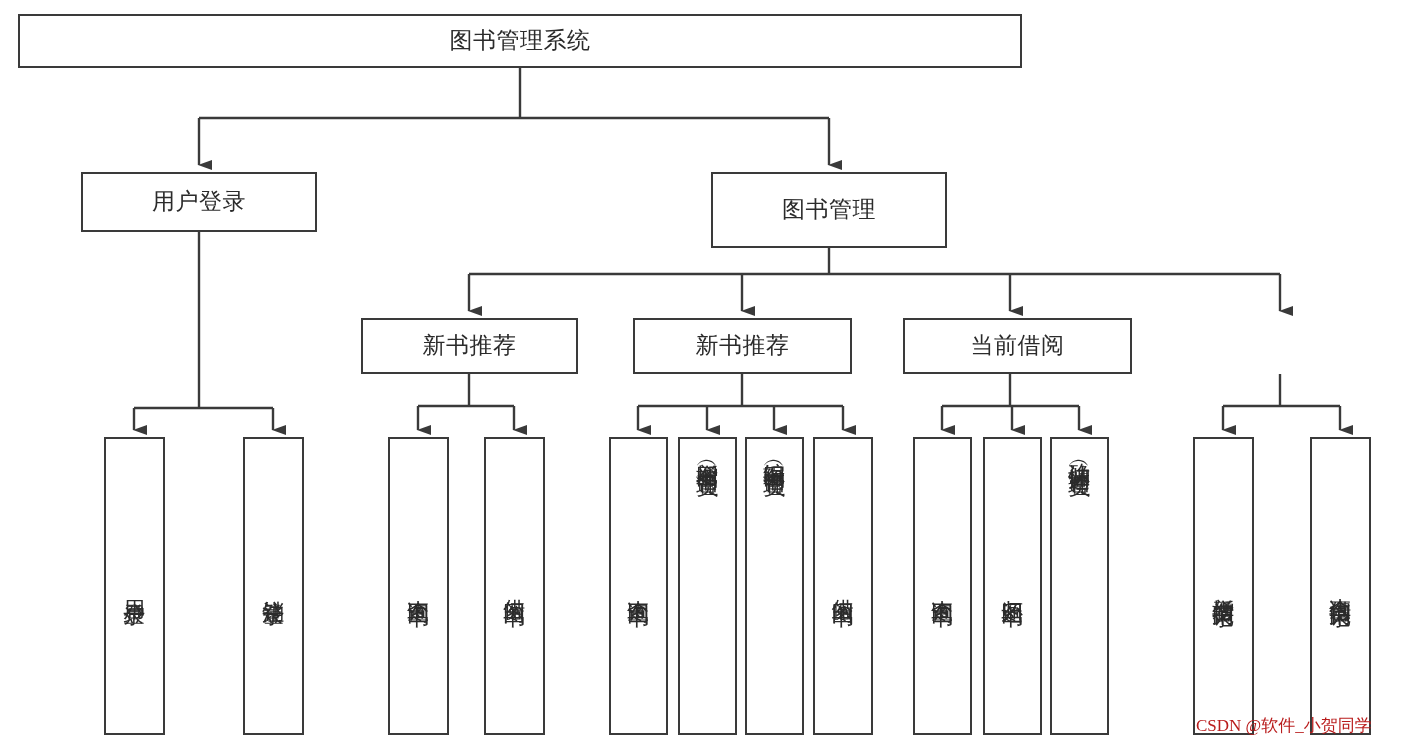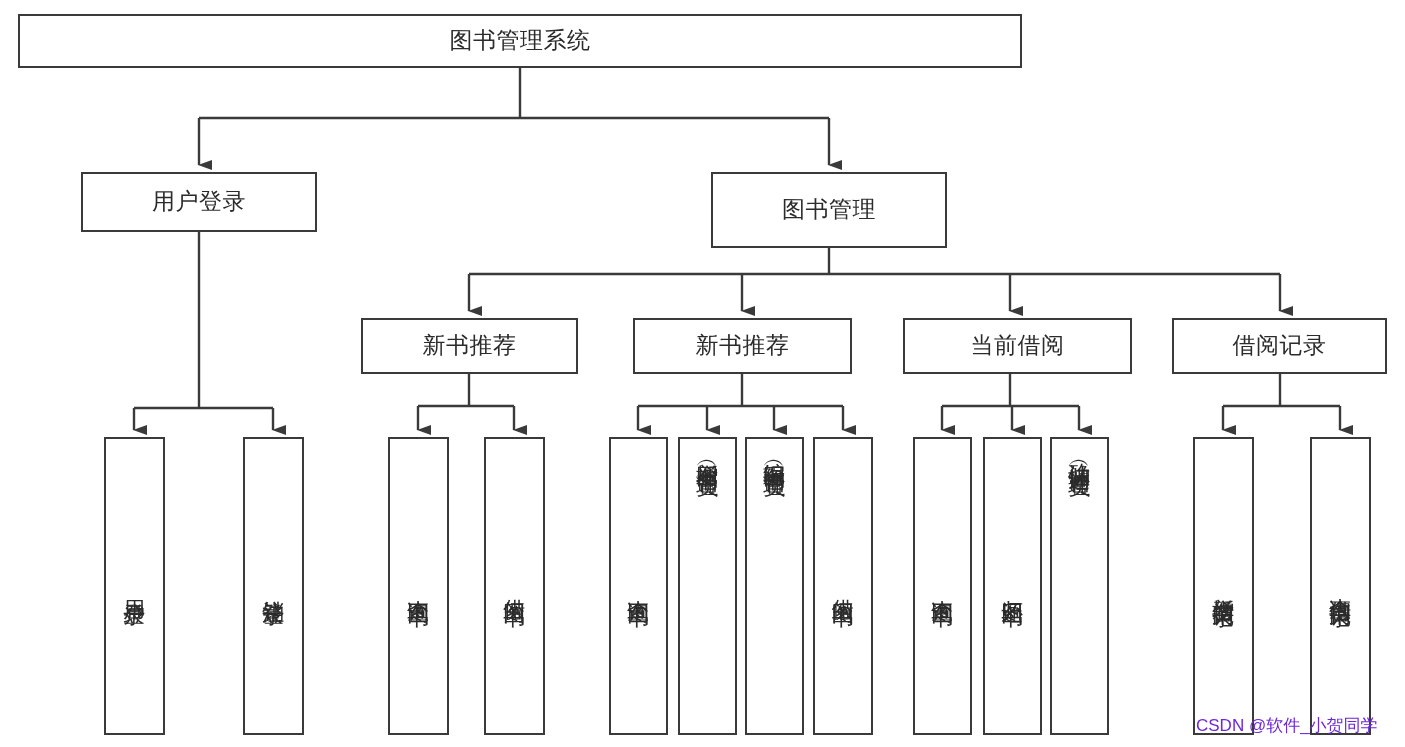--- a/index.html
+++ b/index.html
@@ -64,25 +64,25 @@
     letter-spacing: 2px;
     white-space: normal;
     max-height: 100%;
   }
   .node.vert.mid {
     align-items: center;
     padding-top: 0;
   }
   .watermark {
     position: absolute;
-    color: #6d28d9;
+    color: #b91c1c;
     font-size: 17px;
     white-space: nowrap;
     z-index: 3;
-    font-family: Liberation Sans, sans-serif;
+    font-family: Liberation Serif, serif;
   }
 </style>
 </head>
 <body>
 
 <div id="canvas">
 
   <svg id="edges" viewBox="0 0 1405 747" width="1405" height="747" xmlns="http://www.w3.org/2000/svg">
     <defs>
       <marker id="arw" viewBox="0 0 12 14" refX="6" refY="13" markerWidth="12" markerHeight="14" orient="auto-start-reverse" markerUnits="userSpaceOnUse">
@@ -149,23 +149,20 @@
 
   <div class="node horiz" style="left:361px;top:318px;width:217px;height:56px;">
     <span class="lbl">新书推荐</span>
   </div>
   <div class="node horiz" style="left:633px;top:318px;width:219px;height:56px;">
     <span class="lbl">新书推荐</span>
   </div>
   <div class="node horiz" style="left:903px;top:318px;width:229px;height:56px;">
     <span class="lbl">当前借阅</span>
   </div>
-  <div class="node horiz" style="left:1172px;top:318px;width:215px;height:56px;">
-    <span class="lbl">借阅记录</span>
-  </div>
 
   <div class="node vert mid" style="left:104px;top:437px;width:61px;height:298px;">
     <span class="lbl">用户登录</span>
   </div>
   <div class="node vert mid" style="left:243px;top:437px;width:61px;height:298px;">
     <span class="lbl">注销登录</span>
   </div>
 
   <div class="node vert mid" style="left:388px;top:437px;width:61px;height:298px;">
     <span class="lbl">查询图书</span>

